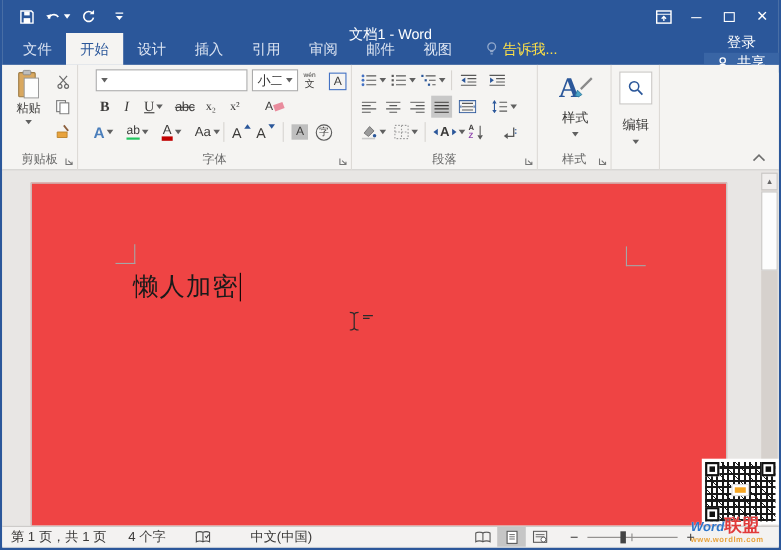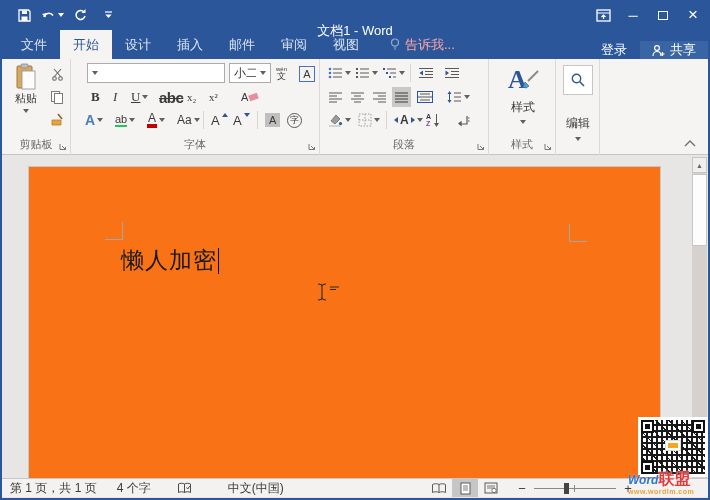--- a/index.html
+++ b/index.html
@@ -16,38 +16,38 @@
   .win-controls { margin-left:auto; display:flex; height:30px; z-index:2; }
   .win-btn { width:30px; height:30px; display:flex; align-items:center; justify-content:center; font-size:13px; color:#fff; }
   .maxbox { width:10px; height:9px; border:1.5px solid #fff; }
   .dd { width:0; height:0; border-left:3px solid transparent; border-right:3px solid transparent; border-top:4px solid #606060; }
   .dd.white { border-top-color:#fff; }
 
   
   .tabrow { height:29px; background:#2B579A; display:flex; align-items:stretch; padding-left:6px; font-size:13px; color:#DCE4F2; }
   .tab { display:flex; align-items:center; padding:0 13px; cursor:default; }
   .tab.active { background:#F5F4F2; color:#2B579A; }
-  .tellme { display:flex; align-items:center; gap:5px; color:#fca5a5; padding:0 10px; margin-left:8px; }
-  .tabs-right { margin-left:auto; display:flex; align-items:flex-end; }
+  .tellme { display:flex; align-items:center; gap:5px; color:#fde047; padding:0 10px; margin-left:8px; }
+  .tabs-right { margin-left:auto; display:flex; align-items:center;flex-direction:column; }
   .share-btn { display:flex; align-items:center; gap:5px; background:#3965A5; padding:0 12px; }
 
   
   .ribbon { position:relative; height:96px; background:#F5F4F2; border-bottom:1px solid #C6C4C2; display:flex; }
   .grp { position:relative; height:96px; border-right:1px solid #DDDAD6; }
   .glabel { position:absolute; left:0; right:0; bottom:3px; text-align:center; font-size:11px; color:#696969; }
   .launcher { position:absolute; right:3px; bottom:4px; }
   .fbtn { position:absolute; height:20px; display:flex; align-items:center; font-size:12px; color:#3B3A39; padding:0 2px; gap:2px; }
   .vsep { position:absolute; width:1px; background:#D8D5D1; height:18px; }
   .combo { position:absolute; top:4px; height:20px; background:#fff; border:1px solid #ABABAB; display:flex; align-items:center; font-size:12px; color:#333; }
   .combo .ctext { flex:1; padding-left:4px; white-space:nowrap; overflow:hidden; }
   .combo .carrow { width:14px; display:flex; justify-content:center; }
   .serifB { font-family:"Liberation Serif",serif; font-weight:bold; font-size:13px; }
   .serifI { font-family:"Liberation Serif",serif; font-style:italic; font-size:13px; }
   .serifU { font-family:"Liberation Serif",serif; text-decoration:underline; font-size:13px; }
-  .strike { text-decoration:line-through; font-size:15px; letter-spacing:-0.5px;font-weight:bold; }
+  .strike { text-decoration:line-through; font-size:12px; letter-spacing:-0.5px; }
   .subsup { font-size:11px; font-family:"Liberation Serif",serif; }
   .effectsA { color:#4A7EBB; font-weight:bold; font-size:14px; }
   .hl-ab { font-size:11px; border-bottom:2px solid #22c55e; line-height:11px; }
   .fc-A { font-size:12px; border-bottom:4px solid #C00000; line-height:12px; padding:0 1px; }
   .caseAa { font-size:12px; }
   .growA { font-size:13px; }
   .caret-up { width:0;height:0;border-left:3px solid transparent;border-right:3px solid transparent;border-bottom:4px solid #2B579A; position:relative; top:-5px; }
   .caret-dn { width:0;height:0;border-left:3px solid transparent;border-right:3px solid transparent;border-top:4px solid #2B579A; position:relative; top:-5px; }
   .caret-l { width:0;height:0;border-top:3px solid transparent;border-bottom:3px solid transparent;border-right:4px solid #2B579A; }
   .caret-r { width:0;height:0;border-top:3px solid transparent;border-bottom:3px solid transparent;border-left:4px solid #2B579A; }
@@ -66,21 +66,21 @@
   .mini-btn { width:22px; height:20px; display:flex; align-items:center; justify-content:center; }
 
   
   .big-btn { position:absolute; display:flex; flex-direction:column; align-items:center; font-size:12px; color:#3B3A39; }
   .styles-iconwrap { position:relative; width:34px; height:36px; }
   .styles-A { position:absolute; left:2px; top:2px; font-size:26px; font-weight:bold; color:#2B579A; font-family:"Liberation Serif",serif; }
   .edit-box { width:30px; height:30px; background:#fff; border:1px solid #C8C6C4; display:flex; align-items:center; justify-content:center; }
 
   
   .docarea { position:relative; height:323px; background:#E8E6E4; overflow:hidden; }
-  .page { position:absolute; left:26px; top:11px; width:633px; height:312px; background:#f97316;
+  .page { position:absolute; left:26px; top:11px; width:633px; height:312px; background:#ef4444;
           border-top:1px solid #C9C7C5; border-left:1px solid #C9C7C5; border-right:1px solid #C9C7C5; }
   .mark-l { position:absolute; left:76px; top:55px; width:18px; height:18px; border-right:1px solid #A6A6A6; border-bottom:1px solid #A6A6A6; }
   .mark-r { position:absolute; left:540px; top:57px; width:18px; height:18px; border-left:1px solid #A6A6A6; border-bottom:1px solid #A6A6A6; }
   .doc-text { position:absolute; left:92px; top:78px; font-size:23px; color:#1A1A1A; letter-spacing:1px; display:flex; align-items:center; }
   .caret-bar { display:inline-block; width:1px; height:26px; background:#000; margin-left:1px; }
   .mouse-cursor { position:absolute; left:287px; top:116px; }
 
   
   .vscroll { position:absolute; right:1px; top:2px; bottom:0; width:15px; background:#D6D1CD; }
   .sc-up { height:16px; background:#F1EFEE; border:1px solid #C8C6C4; display:flex; align-items:center; justify-content:center; font-size:7px; color:#666; }
@@ -168,22 +168,23 @@
         </span>
       <span class="win-btn" style="font-size:17px;">×</span>
     </div>
   </div>
 
   <div class="tabrow">
     <span class="tab">文件</span>
     <span class="tab active">开始</span>
     <span class="tab">设计</span>
     <span class="tab">插入</span>
+    <span class="tab">引用</span>
+    <span class="tab">审阅</span>
     <span class="tab">邮件</span>
-    <span class="tab">审阅</span>
     <span class="tab">视图</span>
     <span class="tellme">
       <svg width="10" height="13" viewBox="0 0 10 13">
           <circle cx="5" cy="4.5" r="3.5" fill="none" stroke="#93A9CC" stroke-width="1.2"></circle>
           <path d="M3.5 9h3M4 11h2" stroke="#93A9CC" stroke-width="1.2"></path>
         </svg>
       <span>告诉我...</span>
     </span>
     <span class="tabs-right">
       <span class="tab" style="color:#fff;">登录</span>
@@ -470,21 +471,21 @@
     </div>
 
     <div class="grp" style="width:44px; border-right:1px solid #DDDAD6;">
       <div class="big-btn" style="left:6px; top:6px; width:32px;">
         <span class="edit-box">
           <svg width="16" height="16" viewBox="0 0 16 16">
               <circle cx="6.5" cy="6.5" r="4.2" fill="none" stroke="#2B579A" stroke-width="1.4"></circle>
               <path d="M9.8 9.8L14 14" stroke="#2B579A" stroke-width="1.6"></path>
             </svg>
         </span>
-        <span style="margin-top:20px;text-align:center;">编辑</span>
+        <span style="margin-top:10px;text-align:center;">编辑</span>
         <span class="dd" style="margin-top:5px;"></span>
       </div>
     </div>
 
     <div class="grp" style="flex:1; border-right:none;">
       <span style="position:absolute; right:12px; bottom:8px;">
         <svg width="12" height="7" viewBox="0 0 12 7">
             <path d="M1 6l5-5 5 5" fill="none" stroke="#6E6E6E" stroke-width="1.4"></path>
           </svg>
       </span>

